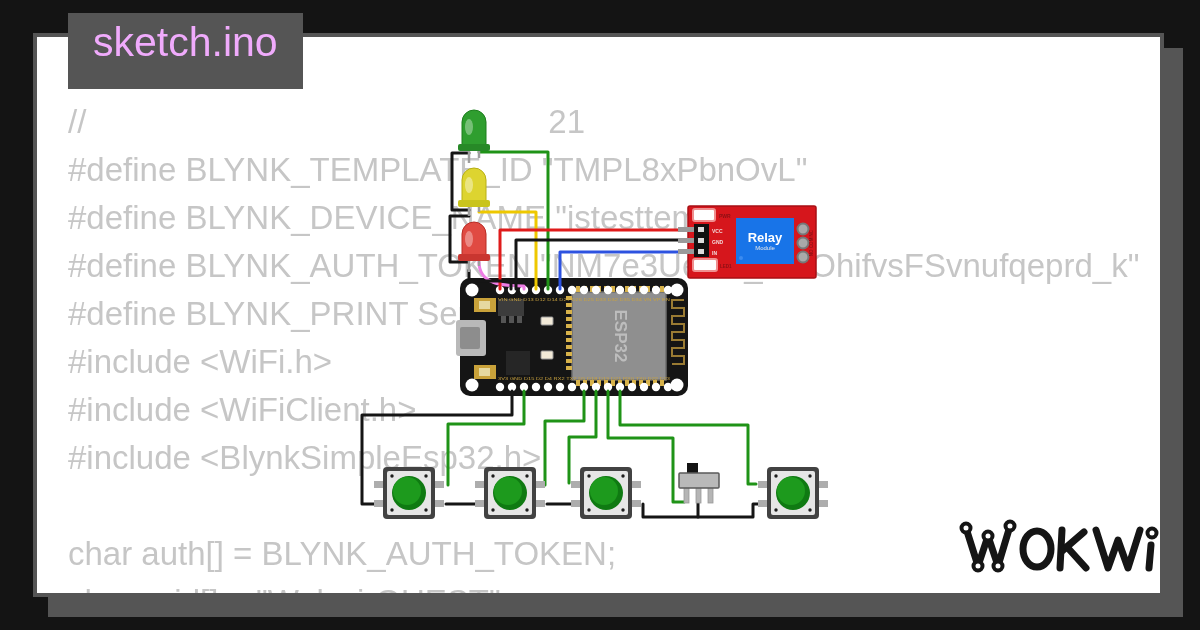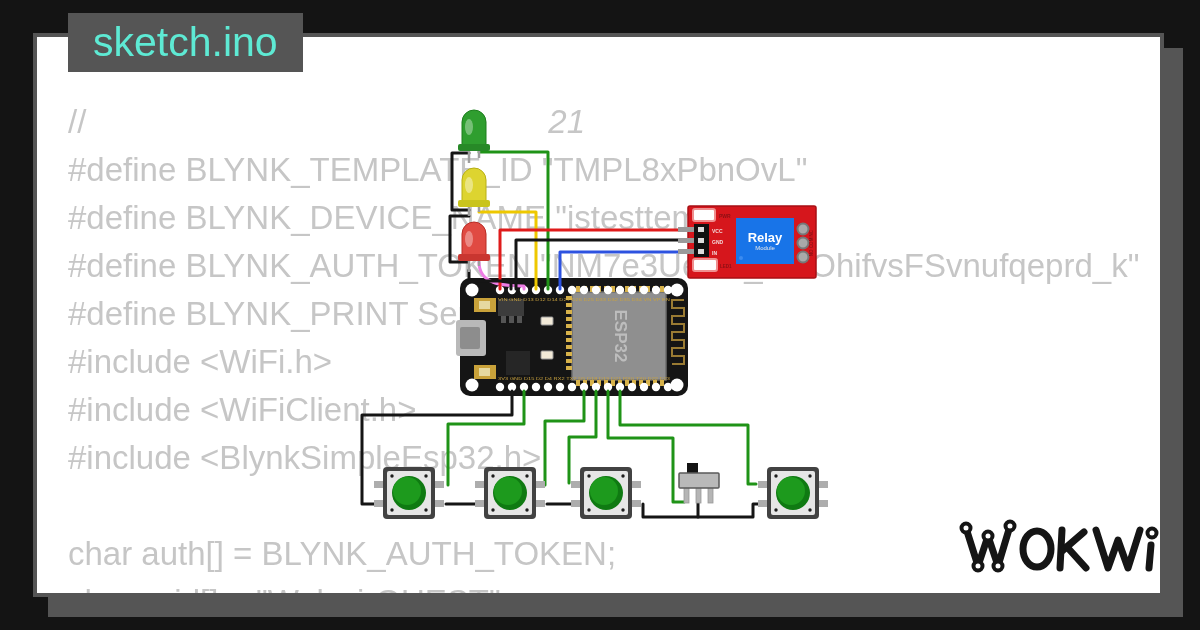--- a/index.html
+++ b/index.html
@@ -12,24 +12,24 @@
   .card{
     position:absolute;left:33px;top:33px;width:1131px;height:564px;
     background:#ffffff;border:4px solid #555555;box-sizing:border-box;
     overflow:hidden;z-index:2;
   }
   .code{
     position:absolute;left:31px;top:61px;width:1200px;
     font-size:33px;color:#c6c6c6;
   }
   .code-line{height:48px;line-height:48px;white-space:pre;}
-  .l1num{margin-left:462px;font-style:italic;}
+  .l1num{margin-left:462px;}
   .filetab{
-    position:absolute;left:68px;top:13px;height:59px;line-height:59px;
-    padding:0 25px;background:#555555;color:#5eead4;font-size:41px;z-index:4;
+    position:absolute;left:68px;top:13px;height:76px;line-height:59px;
+    padding:0 25px;background:#555555;color:#f0abfc;font-size:41px;z-index:4;
   }
   svg.circuit{position:absolute;left:0;top:0;z-index:5;}
   .logo{position:absolute;left:958px;top:512px;z-index:6;}
   .sr{position:absolute;width:1px;height:1px;overflow:hidden;clip:rect(0 0 0 0);white-space:nowrap;}
 </style>
 </head>
 <body>
 
 <div class="shadow"></div>
 

